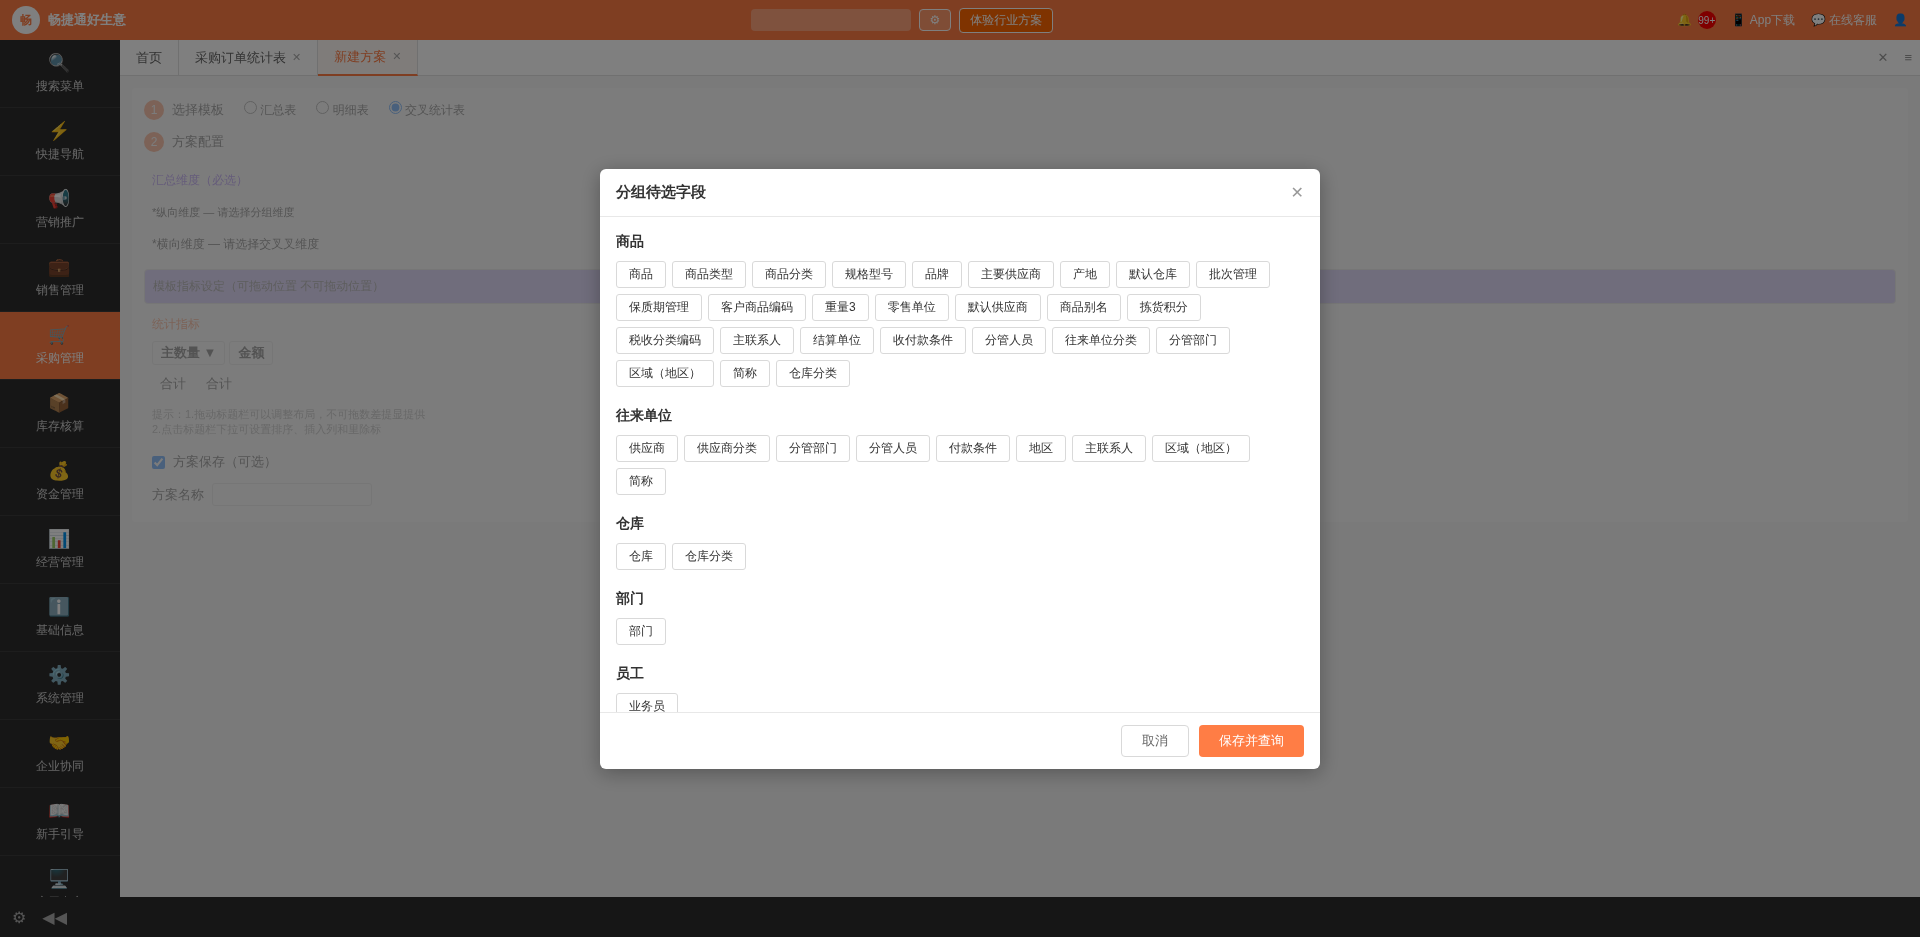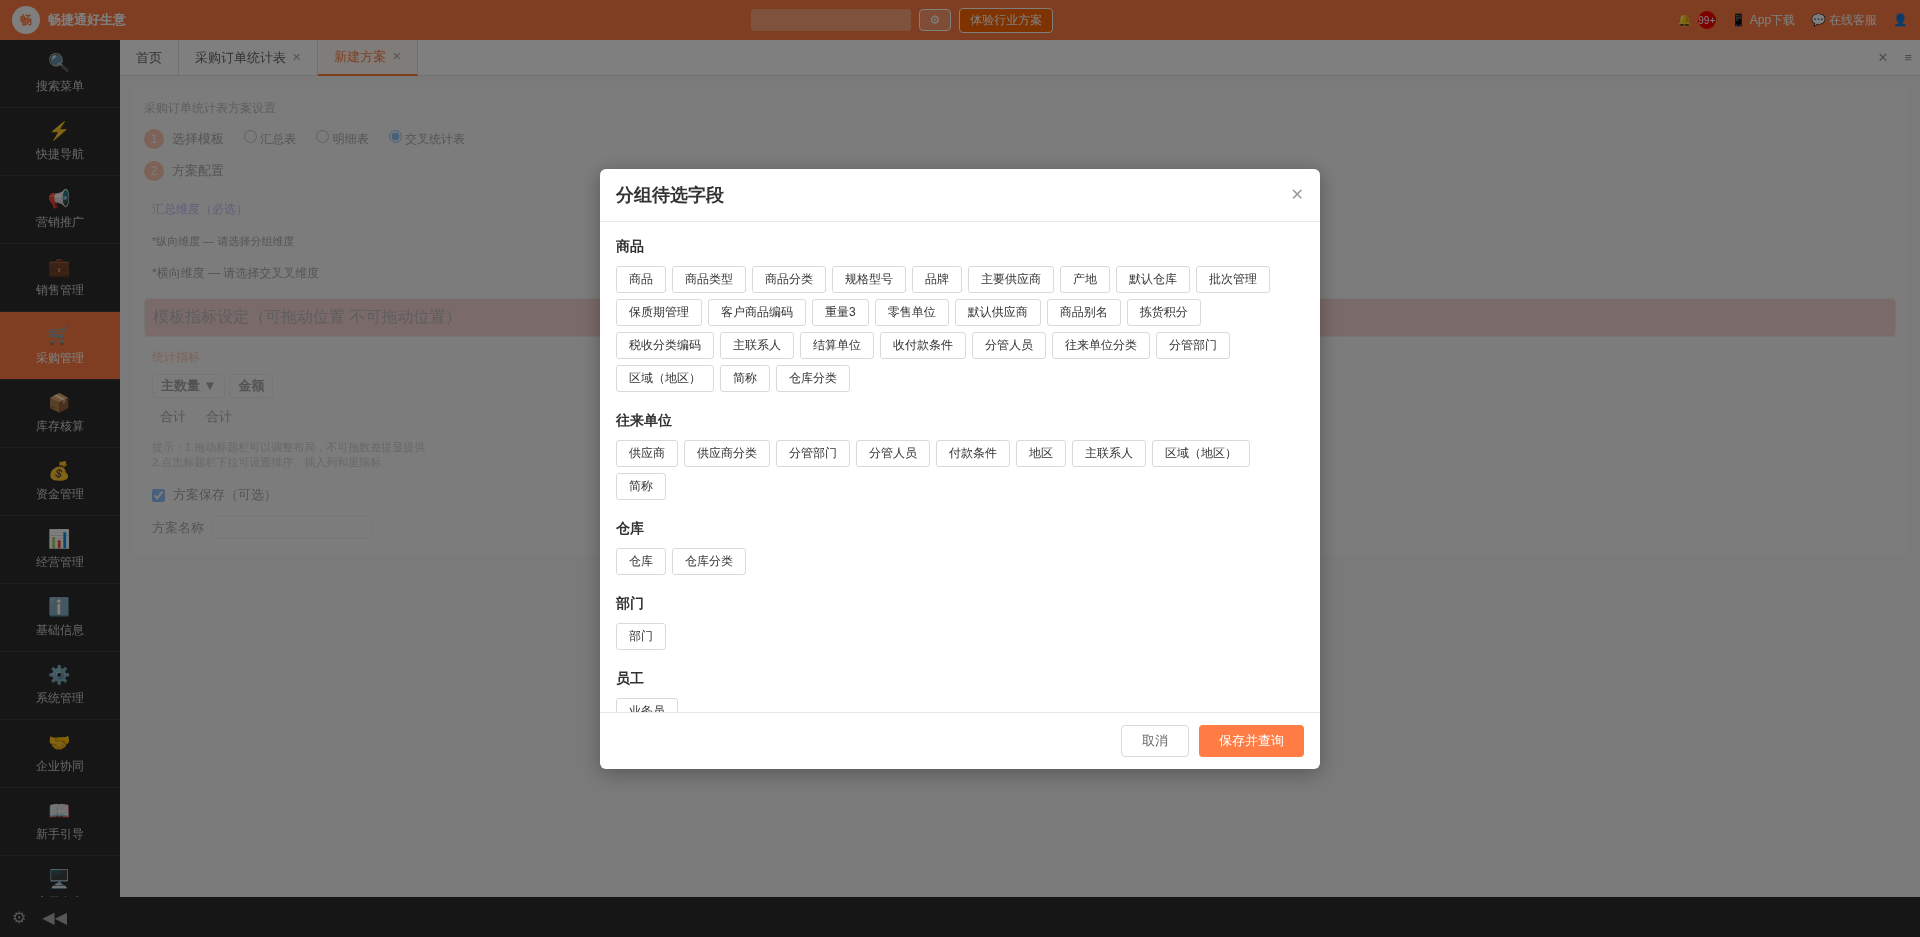--- a/index.html
+++ b/index.html
@@ -134,21 +134,21 @@
       box-shadow: 0 4px 20px rgba(0,0,0,0.3);
     }
     .modal-header {
       padding: 14px 16px;
       border-bottom: 1px solid #e8e8e8;
       display: flex;
       align-items: center;
       justify-content: space-between;
       flex-shrink: 0;
     }
-    .modal-title { font-size: 18px; font-weight: bold; color: #333; }
+    .modal-title { font-size: 15px; font-weight: bold; color: #333; }
     .modal-close { cursor: pointer; color: #999; font-size: 16px; }
     .modal-body {
       flex: 1;
       overflow-y: auto;
       padding: 16px;
     }
     .modal-footer {
       padding: 12px 16px;
       border-top: 1px solid #e8e8e8;
       display: flex;
@@ -297,40 +297,39 @@
     <span>新建方案</span>
     <span class="close-btn">✕</span>
   </div>
   <div style="flex:1"></div>
   <div style="padding: 0 8px; cursor:pointer; color:#999;">✕</div>
   <div style="padding: 0 8px; cursor:pointer; color:#999;">≡</div>
 </div>
 
 <div class="main-content">
   <div class="bg-content">
-    <div class="breadcrumb">采购订单统计表方案设置</div>
     <div class="step-row">
       <div class="step-badge">1</div>
       <span>选择模板</span>
       <label style="margin-left:12px;font-size:12px;"><input type="radio" style=""> 汇总表</label>
       <label style="margin-left:12px;font-size:12px;"><input type="radio" style=""> 明细表</label>
       <label style="margin-left:12px;font-size:12px;"><input type="radio" checked="" style=""> 交叉统计表</label>
     </div>
     <div class="step-row">
       <div class="step-badge">2</div>
       <span>方案配置</span>
     </div>
     <div style="padding: 8px; font-size:12px; color:#8b5cf6;">汇总维度（必选）</div>
     <div style="padding:8px; display:flex; gap:20px; font-size:11px;">
       <span>*纵向维度 — 请选择分组维度</span>
     </div>
     <div style="padding:8px; display:flex; gap:20px; font-size:12px;">
       <span>*横向维度 — 请选择交叉叉维度</span>
     </div>
-    <div style="padding:8px; font-size:16px; color:#666; background:#fca5a5; border:1px solid #e0e0e0; border-radius:4px; margin:8px 0;">
+    <div style="padding:8px; font-size:12px; color:#666; background:#c4b5fd; border:1px solid #e0e0e0; border-radius:4px; margin:8px 0;">
       模板指标设定（可拖动位置 不可拖动位置）
     </div>
     <div style="font-size:12px; color:#ff7d45; padding:4px 8px;">统计指标</div>
     <div style="display:flex; gap:4px; padding:4px 8px;font-weight:bold;">
       <span style="border:1px solid #e0e0e0; padding:2px 8px; border-radius:3px;">主数量 ▼</span>
       <span style="border:1px solid #e0e0e0; padding:2px 8px; border-radius:3px;">金额</span>
     </div>
     <div style="display:flex; gap:4px; padding:4px 8px;">
       <span style="padding:2px 8px;">合计</span>
       <span style="padding:2px 8px;">合计</span>

